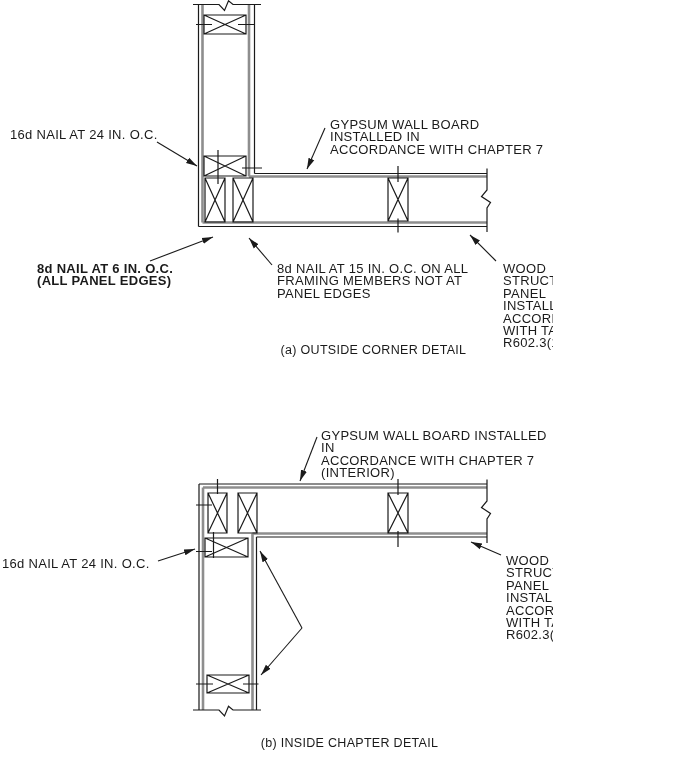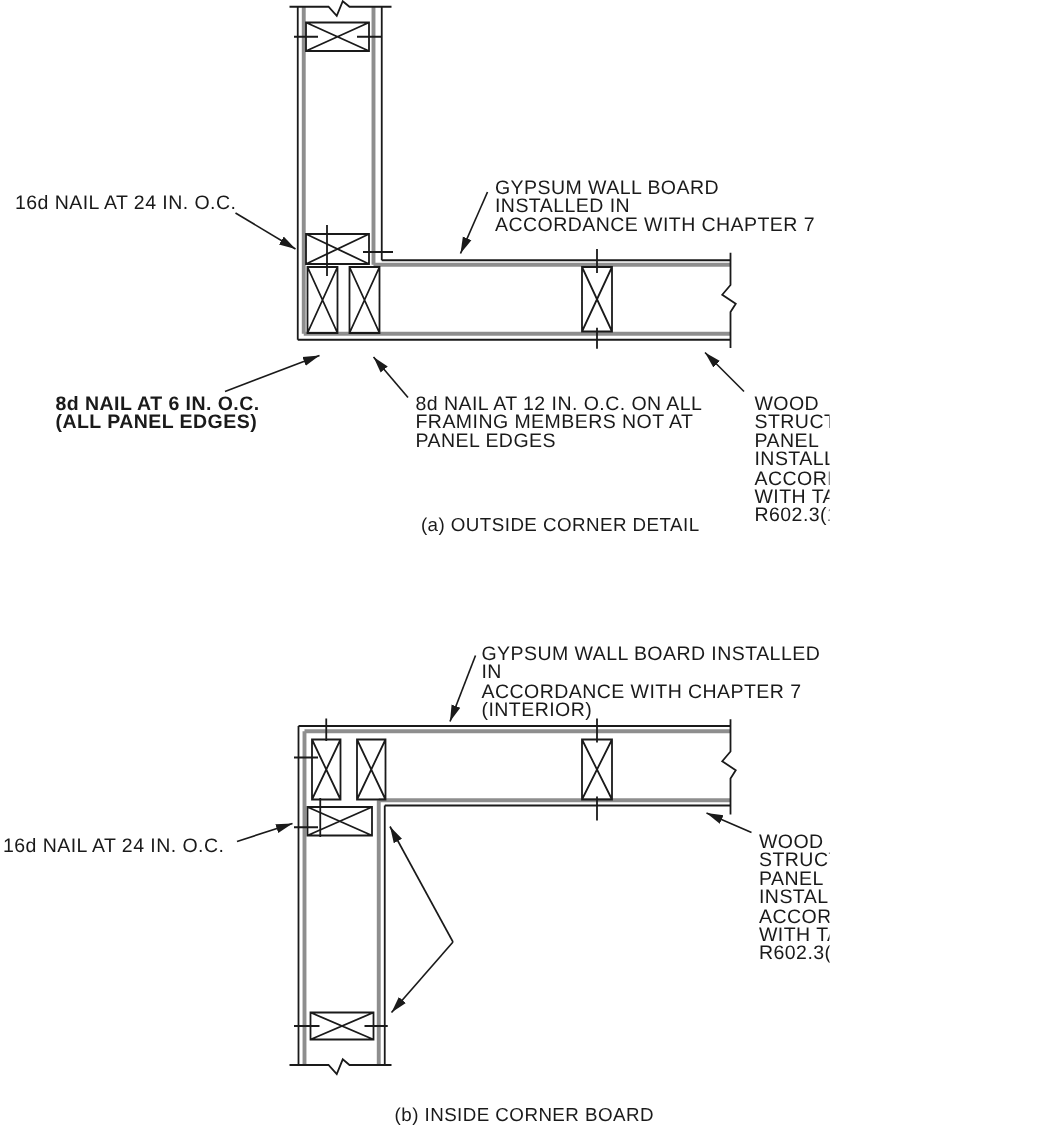--- a/index.html
+++ b/index.html
@@ -97,29 +97,29 @@
         <path class="ld" d="M302,628 L261,675"></path>
       </g>
     </g>
   </svg>
 
   <div class="label" style="left:10px;top:129px;">16d NAIL AT 24 IN. O.C.</div>
   <div class="label" style="left:330px;top:119px;">GYPSUM WALL BOARD INSTALLED IN
 ACCORDANCE WITH CHAPTER 7</div>
   <div class="label" style="left:37px;top:263px;font-weight:bold;">8d NAIL AT 6 IN. O.C.
 (ALL PANEL EDGES)</div>
-  <div class="label" style="left:277px;top:263px;">8d NAIL AT 12 IN. O.C. ON ALL
+  <div class="label" style="left:277px;top:263px;">8d NAIL AT 15 IN. O.C. ON ALL
 FRAMING MEMBERS NOT AT
 PANEL EDGES</div>
   <div class="label" style="left:503px;top:263px;">WOOD STRUCTURAL PANEL
 INSTALLED IN ACCORDANCE
 WITH TABLE R602.3(1)</div>
   <div class="caption" style="top:344px;margin-left:24px;">(a) OUTSIDE CORNER DETAIL</div>
 
   <div class="label" style="left:321px;top:430px;">GYPSUM WALL BOARD INSTALLED IN
 ACCORDANCE WITH CHAPTER 7 (INTERIOR)</div>
   <div class="label" style="left:2px;top:558px;">16d NAIL AT 24 IN. O.C.</div>
   <div class="label" style="left:506px;top:555px;">WOOD STRUCTURAL PANEL
 INSTALLED IN ACCORDANCE
 WITH TABLE R602.3(1)</div>
-  <div class="caption" style="top:737px;">(b) INSIDE CORNER BOARD</div>
+  <div class="caption" style="top:737px;">(b) INSIDE CHAPTER DETAIL</div>
 
 </div>
 
 </body></html>

